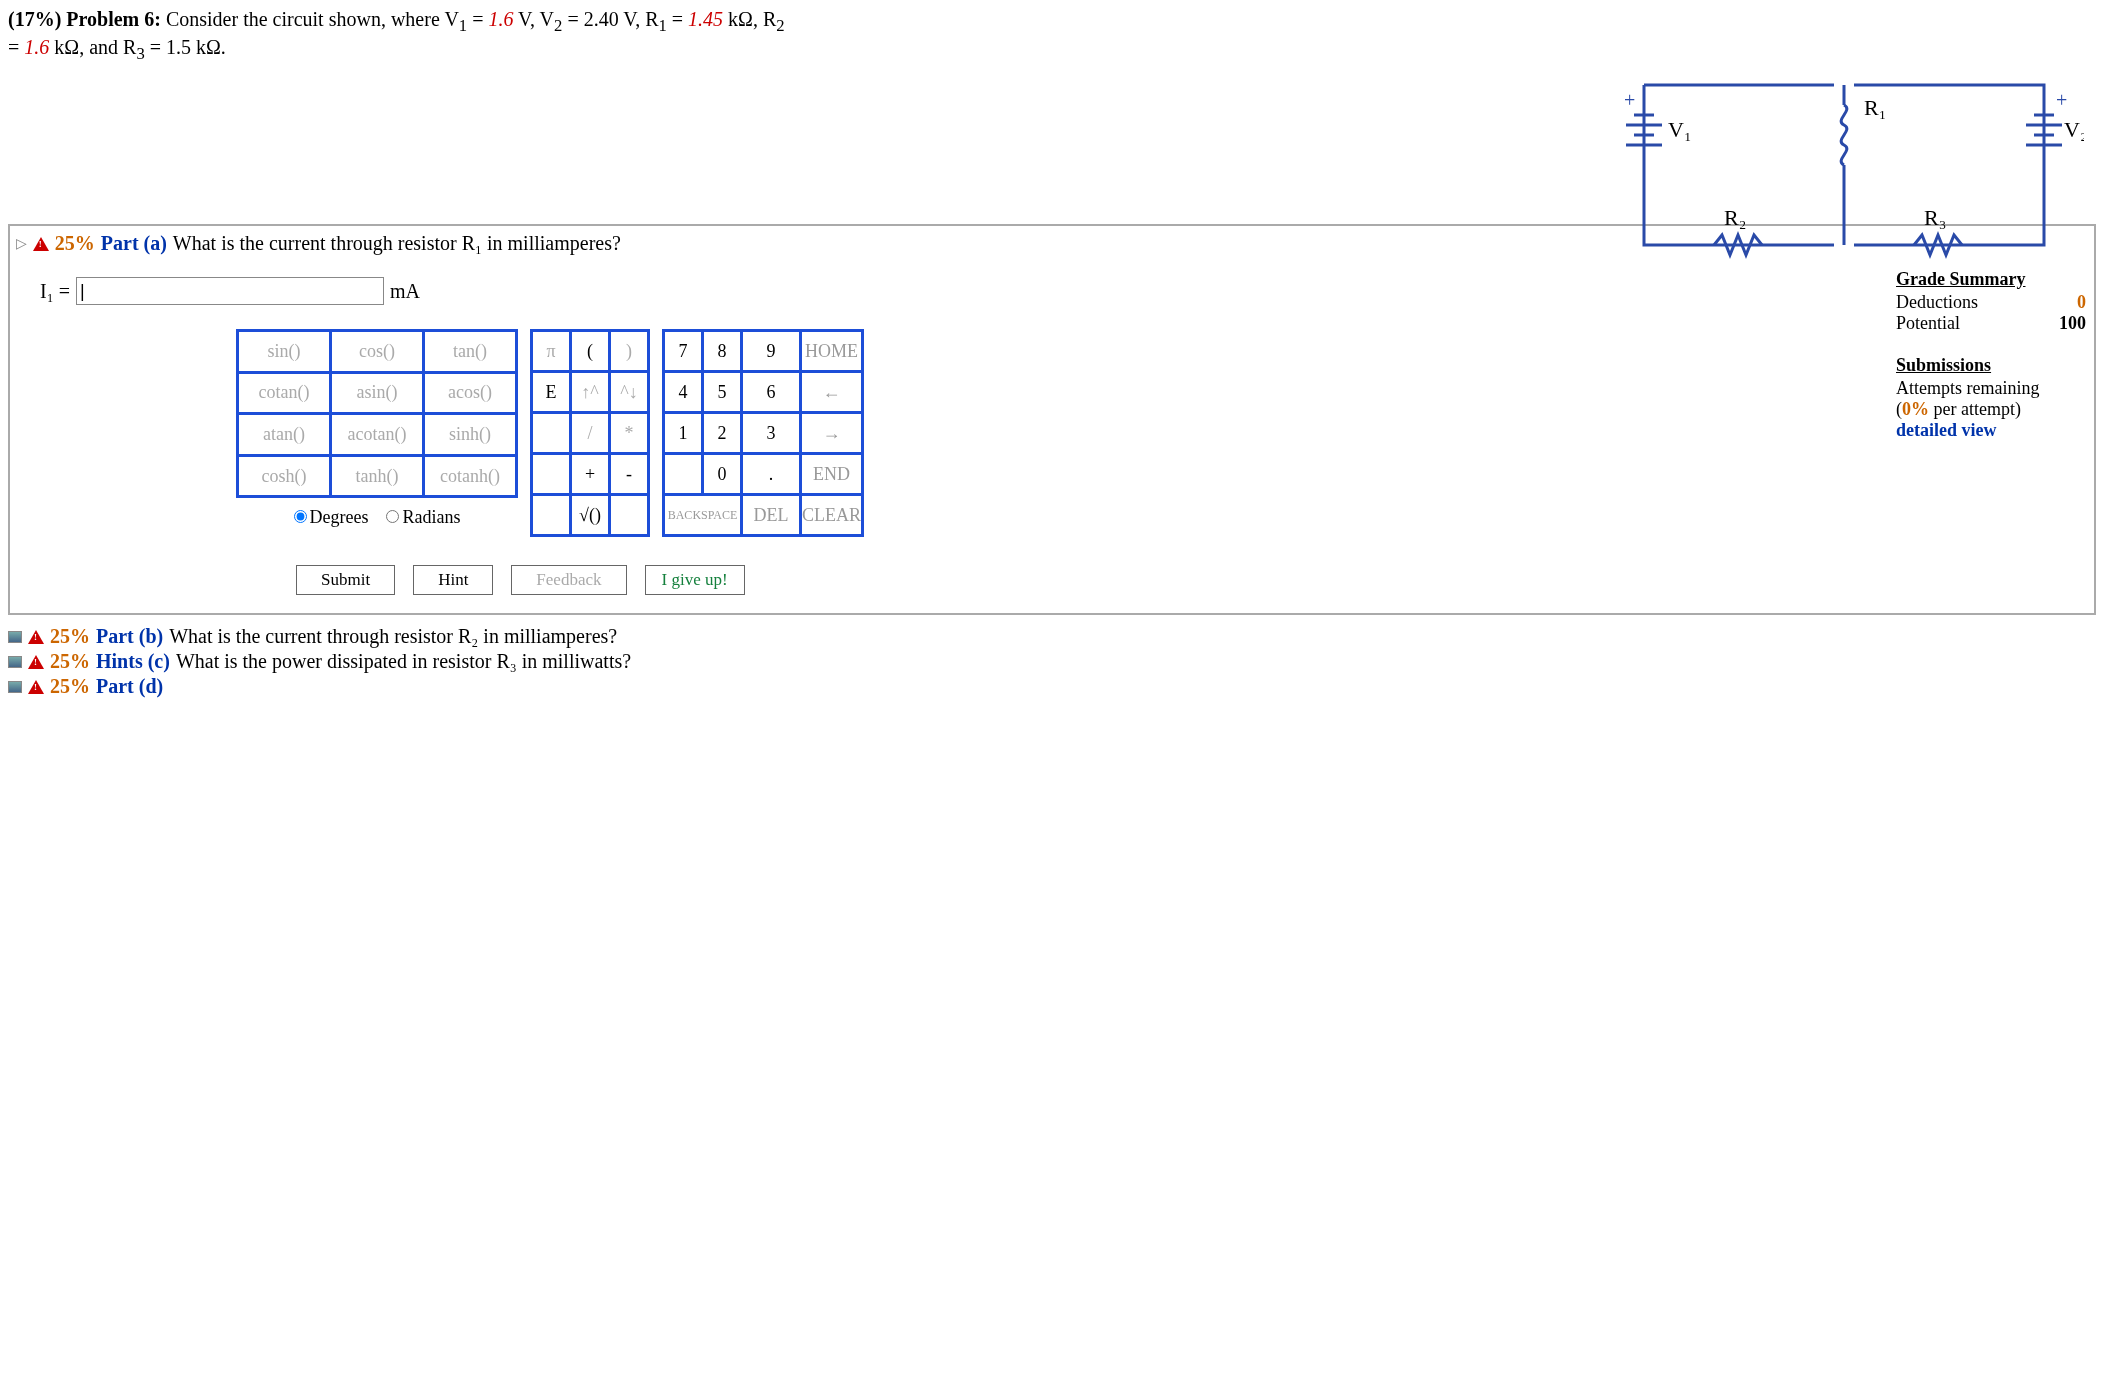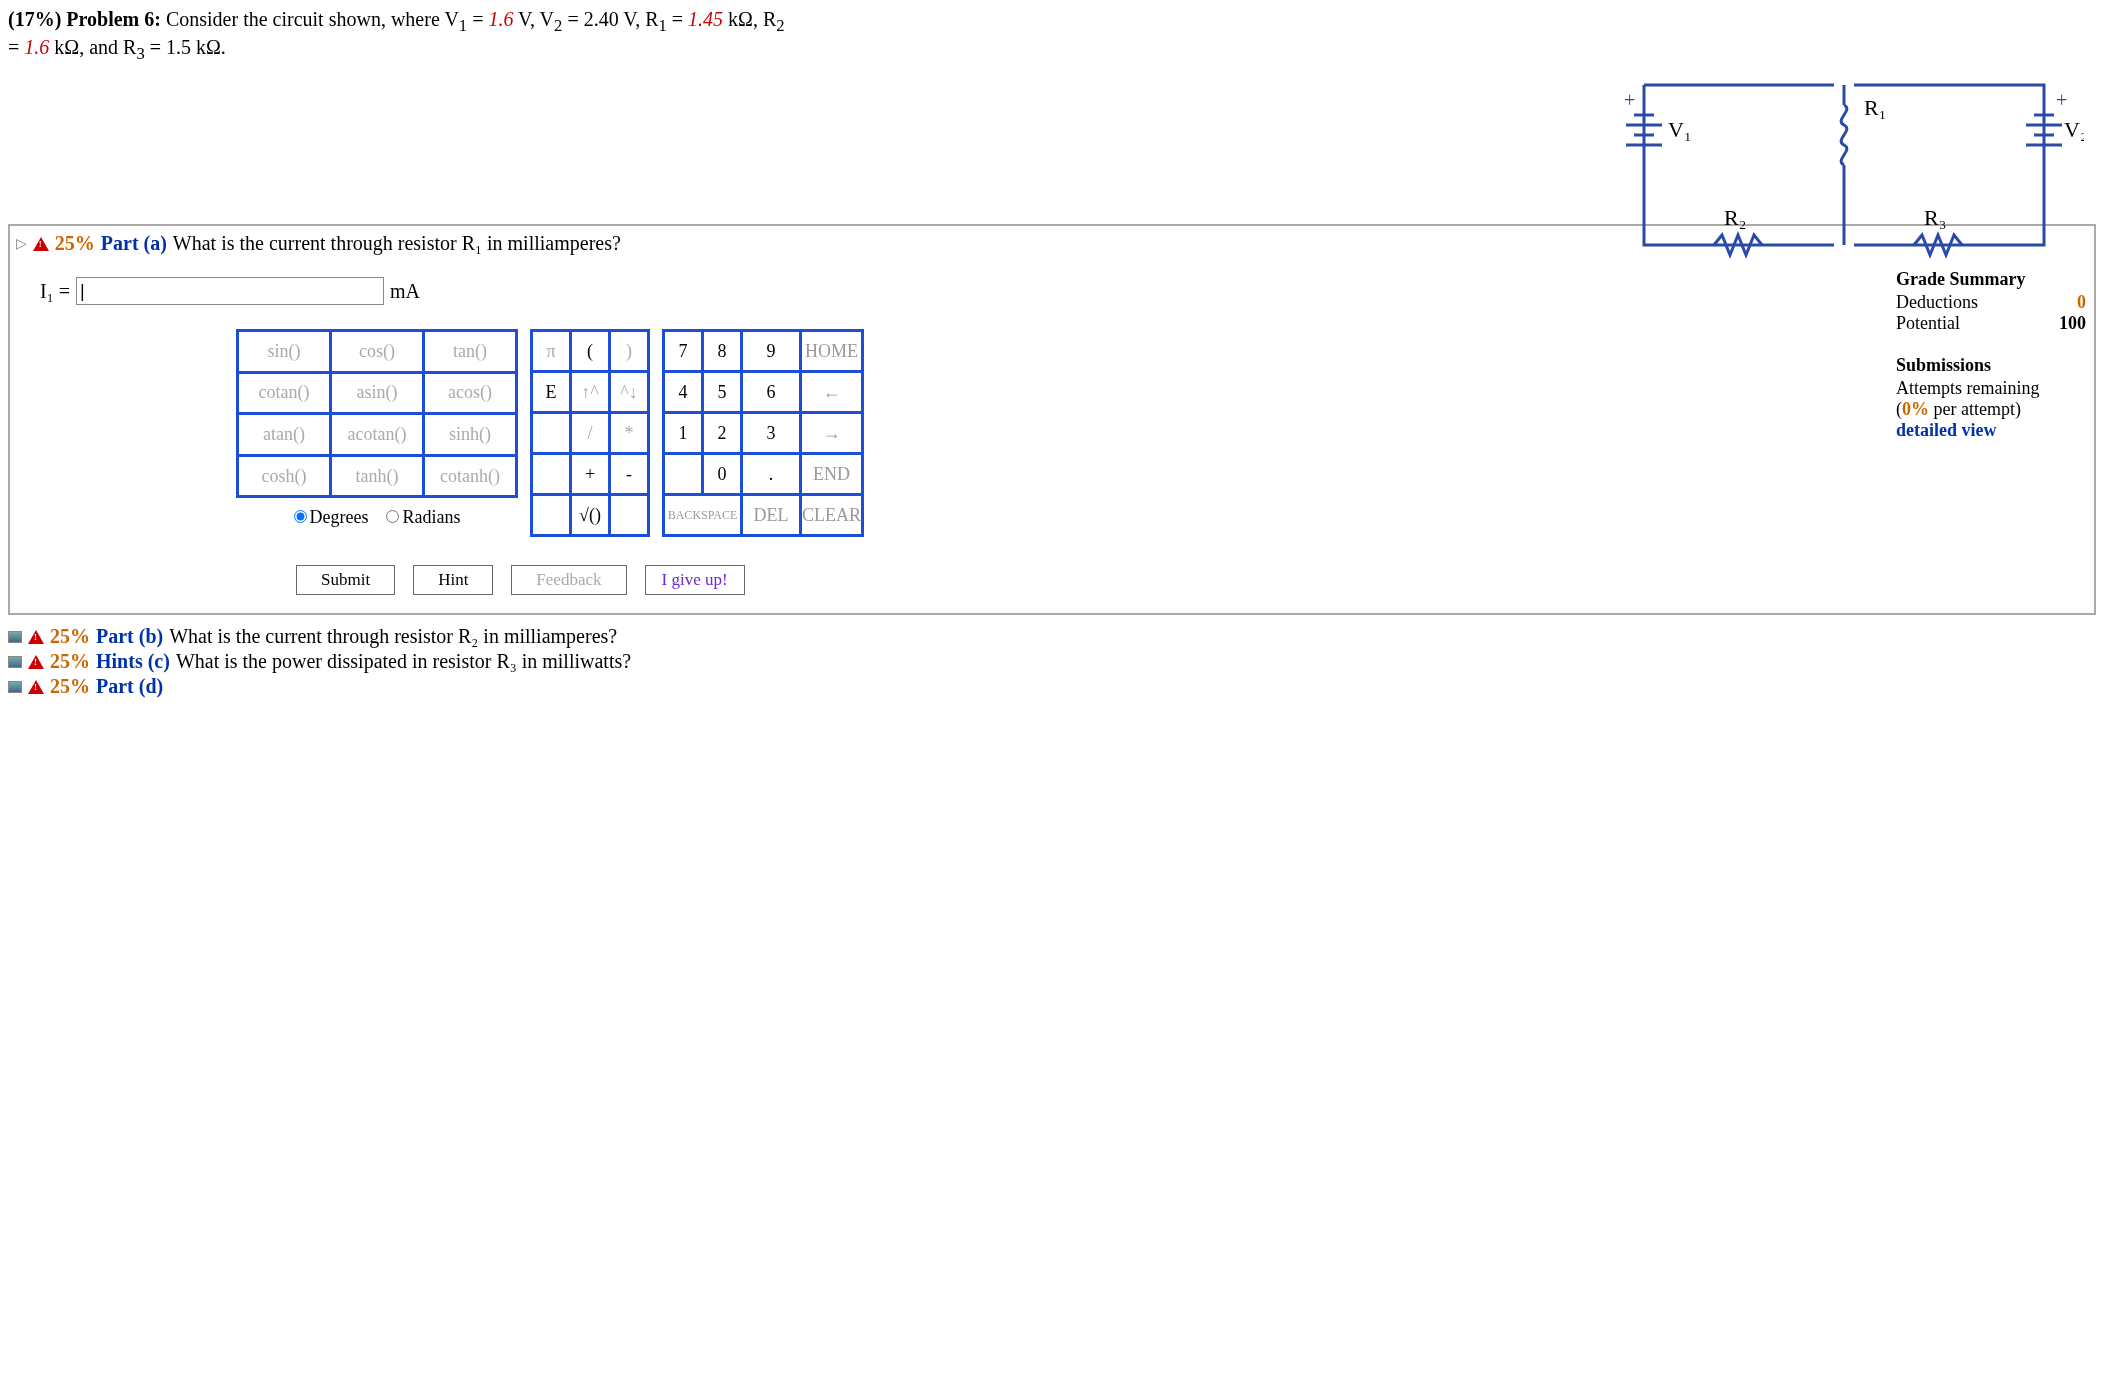--- a/index.html
+++ b/index.html
@@ -99,29 +99,29 @@
     border: 1px solid #666;
     background: #fff;
     font-family: inherit;
     font-size: 17px;
     padding: 4px 24px;
     cursor: pointer;
   }
   .btn.disabled { color: #aaa; cursor: default; text-align: center; }
   .btn.give-up {
     padding: 4px 16px;
-    color: #6d28d9;
+    color: #15803d;
   }
   .grade-panel {
     margin-left: auto;
     font-size: 18px;
     width: 190px;
     padding-left: 12px;
   }
-  .grade-panel h4 { margin: 0 0 2px 0; font-size: 18px; }
+  .grade-panel h4 { margin: 0 0 2px 0; font-size: 18px; text-decoration: underline; }
   .grade-row { display: flex; justify-content: space-between; }
   .hints-row {
     display: flex;
     border-top: 1px solid #999;
     margin-top: 0;
     font-size: 18px;
   }
   .hints-row > div {
     flex: 1;
     padding: 4px 4px;

